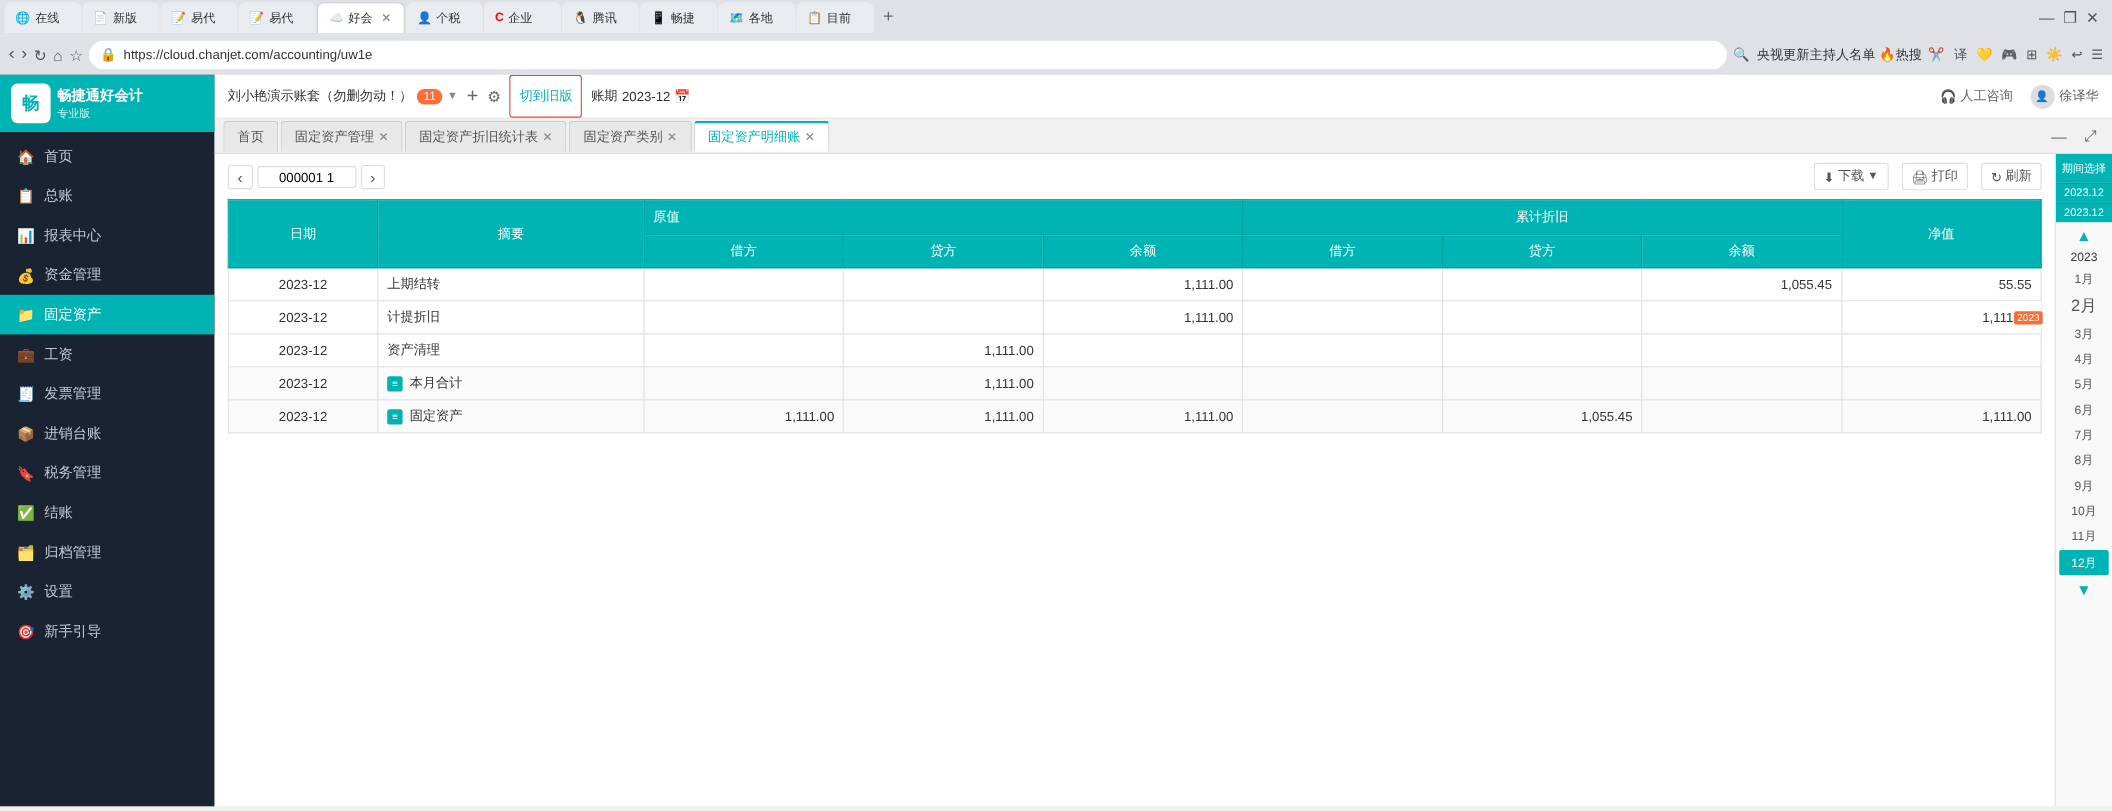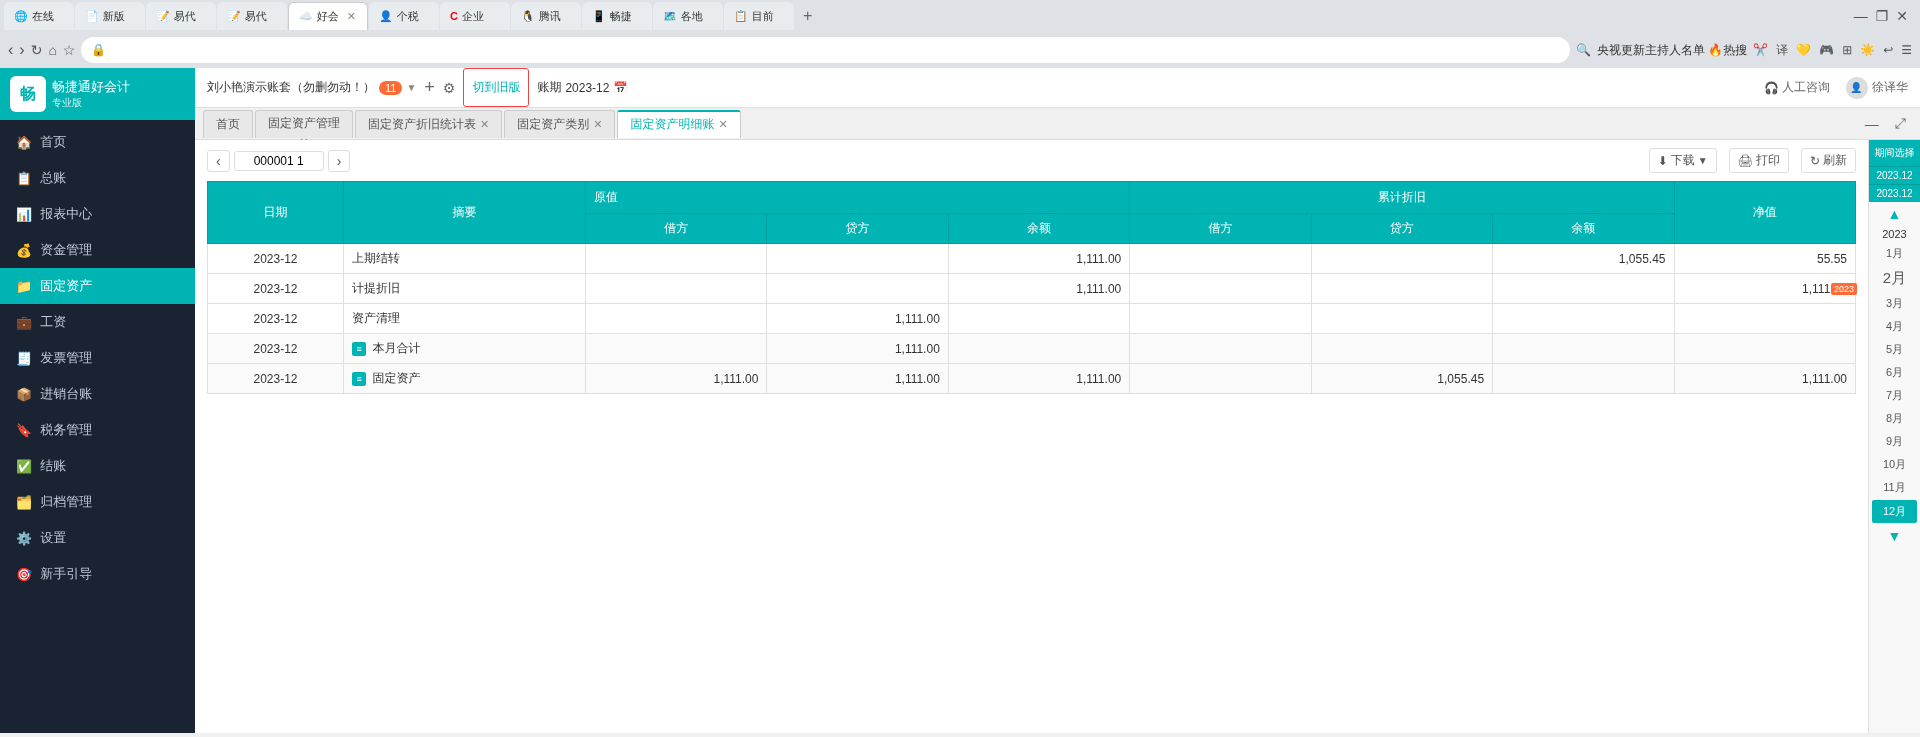--- a/index.html
+++ b/index.html
@@ -65,20 +65,21 @@
   </div>
 
   <div style="display:flex;align-items:center;height:36px;background:#dee1e6;padding:0 8px;gap:6px;">
     <button style="background:none;border:none;cursor:pointer;font-size:16px;color:#555;">‹</button>
     <button style="background:none;border:none;cursor:pointer;font-size:16px;color:#555;">›</button>
     <button style="background:none;border:none;cursor:pointer;font-size:14px;color:#555;">↻</button>
     <button style="background:none;border:none;cursor:pointer;font-size:14px;color:#555;">⌂</button>
     <button style="background:none;border:none;cursor:pointer;font-size:14px;color:#555;">☆</button>
     <div style="flex:1;background:#fff;border-radius:16px;display:flex;align-items:center;padding:0 10px;height:26px;gap:6px;">
       <span style="color:#0a0;font-size:12px;">🔒</span>
+      <input style="flex: 1 1 0%; border: none; outline: none; font-size: 12px; color: rgb(51, 51, 51); background: transparent;" value="https://cloud.chanjet.com/accounting/uw1e">
     </div>
     <div style="display:flex;align-items:center;gap:6px;font-size:12px;color:#333;">
       <span>🔍</span>
       <span>央视更新主持人名单 🔥热搜</span>
     </div>
     <div style="display:flex;align-items:center;gap:8px;font-size:12px;color:#555;">
       <span style="cursor:pointer;">✂️</span>
       <span style="cursor:pointer;">译</span>
       <span style="cursor:pointer;">💛</span>
       <span style="cursor:pointer;">🎮</span>
@@ -91,21 +92,21 @@
 </div>
 
 <div style="display:flex;height:665px;background:#f5f5f5;">
 
   <div style="width:195px;background:#1a2332;display:flex;flex-direction:column;color:#fff;height:100%;">
     <div style="background:#00b4b4;padding:8px 10px;display:flex;align-items:center;gap:6px;">
       <div style="width:36px;height:36px;background:#fff;border-radius:6px;display:flex;align-items:center;justify-content:center;">
         <span style="color:#00b4b4;font-weight:bold;font-size:16px;">畅</span>
       </div>
       <div>
-        <div style="color:#fff;font-size:13px;font-weight:normal;text-align:center;">畅捷通好会计</div>
+        <div style="color:#fff;font-size:13px;font-weight:bold;text-align:center;">畅捷通好会计</div>
         <div style="color:rgba(255,255,255,0.8);font-size:10px;">专业版</div>
       </div>
     </div>
     <div style="flex:1;padding:4px 0;overflow-y:auto;">
       <div style="display:flex;align-items:center;gap:8px;padding:9px 16px;cursor:pointer;color:#c0c8d4;font-size:13px;">
         <span>🏠</span>
         <span>首页</span>
       </div>
       <div style="display:flex;align-items:center;gap:8px;padding:9px 16px;cursor:pointer;color:#c0c8d4;font-size:13px;">
         <span>📋</span>
@@ -183,21 +184,21 @@
           <div style="width:22px;height:22px;background:#ddd;border-radius:50%;display:flex;align-items:center;justify-content:center;font-size:10px;">👤</div>
           <span>徐译华</span>
         </div>
       </div>
     </div>
 
     <div style="display:flex;align-items:center;background:#f0f0f0;border-bottom:1px solid #ddd;height:32px;padding:0 8px;gap:2px;">
       <div style="display:flex;align-items:center;gap:4px;padding:4px 12px;cursor:pointer;font-size:12px;color:#555;background:#e8e8e8;border:1px solid #ccc;border-bottom:none;border-radius:3px 3px 0 0;height:28px;">
         <span>首页</span>
       </div>
-      <div style="display:flex;align-items:center;gap:4px;padding:4px 12px;cursor:pointer;font-size:12px;color:#555;background:#e8e8e8;border:1px solid #ccc;border-bottom:none;border-radius:3px 3px 0 0;height:28px;flex-direction:column;">
+      <div style="display:flex;align-items:center;gap:4px;padding:4px 12px;cursor:pointer;font-size:12px;color:#555;background:#e8e8e8;border:1px solid #ccc;border-bottom:none;border-radius:3px 3px 0 0;height:28px;">
         <span>固定资产管理</span>
         <span style="color:#888;font-size:11px;">✕</span>
       </div>
       <div style="display:flex;align-items:center;gap:4px;padding:4px 12px;cursor:pointer;font-size:12px;color:#555;background:#e8e8e8;border:1px solid #ccc;border-bottom:none;border-radius:3px 3px 0 0;height:28px;">
         <span>固定资产折旧统计表</span>
         <span style="color:#888;font-size:11px;">✕</span>
       </div>
       <div style="display:flex;align-items:center;gap:4px;padding:4px 12px;cursor:pointer;font-size:12px;color:#555;background:#e8e8e8;border:1px solid #ccc;border-bottom:none;border-radius:3px 3px 0 0;height:28px;">
         <span>固定资产类别</span>
         <span style="color:#888;font-size:11px;">✕</span>

